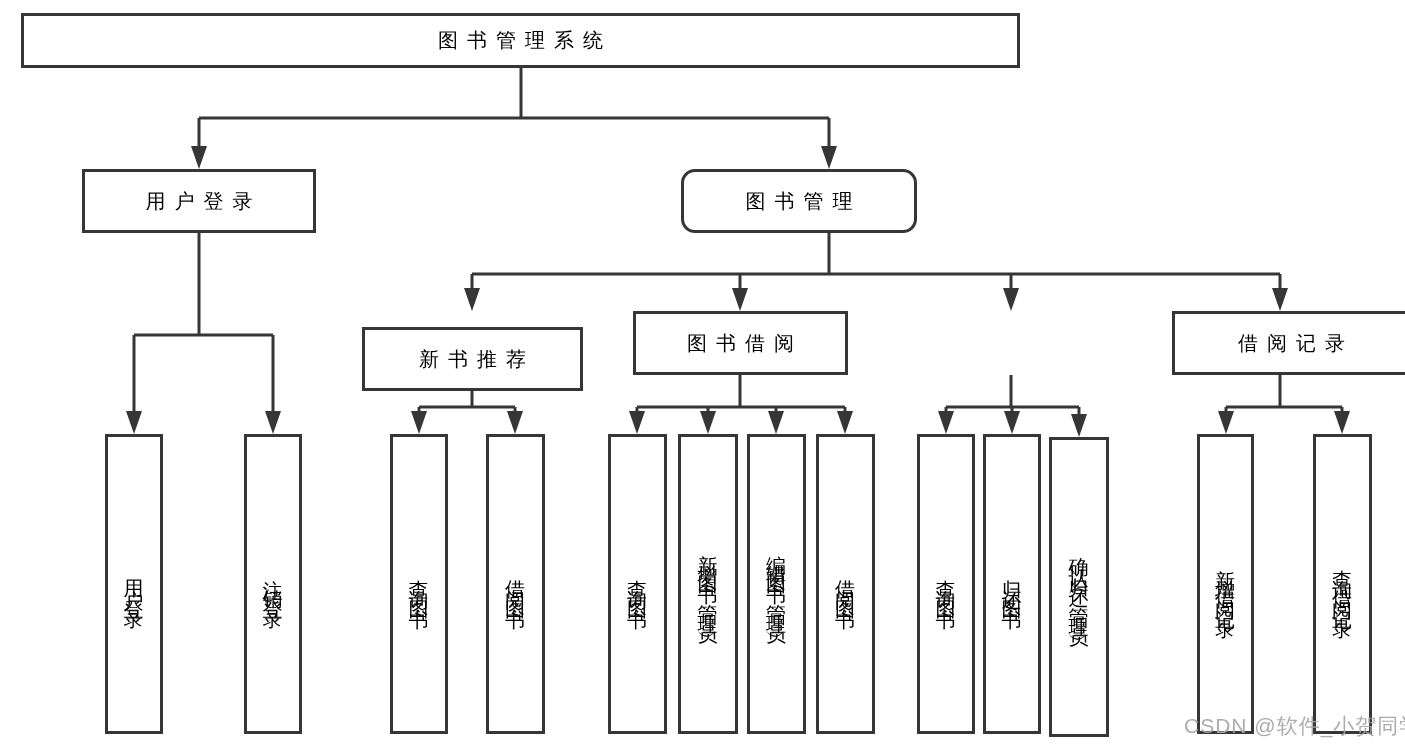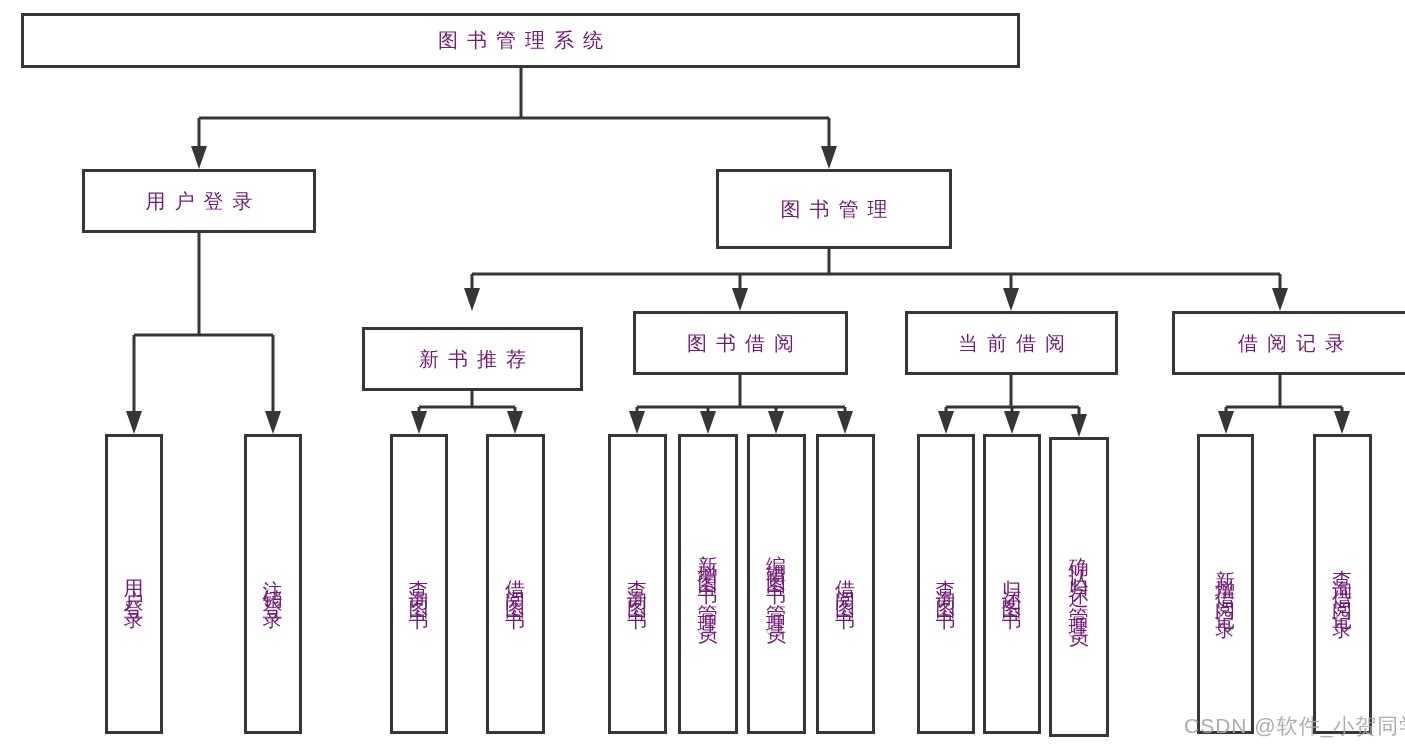--- a/index.html
+++ b/index.html
@@ -17,21 +17,21 @@
     width: 1405px; height: 747px;
   }
   .box {
     position: absolute;
     box-sizing: border-box;
     border: 3px solid #363636;
     background: #ffffff;
     display: flex;
     align-items: center;
     justify-content: center;
-    color: #701a75;
+    color: #000000;
     font-size: 20px;
   }
   .hlabel {
     letter-spacing: 9px;
     text-indent: 9px;
     white-space: nowrap;
   }
   .vlabel {
     writing-mode: vertical-lr;
     text-orientation: mixed;
@@ -93,32 +93,29 @@
     <polygon class="arrow" points="1334,411 1350,411 1342,434"></polygon>
   </svg>
 
   <div class="box" style="left:21px; top:13px; width:999px; height:55px;">
     <span class="hlabel">图书管理系统</span>
   </div>
 
   <div class="box" style="left:82px; top:169px; width:234px; height:64px;">
     <span class="hlabel">用户登录</span>
   </div>
-  <div class="box" style="left:716px; top:169px; width:236px; height:80px;">
+  <div class="box" style="left:681px; top:169px; width:236px; height:64px;border-radius:14px;">
     <span class="hlabel">图书管理</span>
   </div>
 
   <div class="box" style="left:362px; top:311px; width:221px; height:64px;margin-top:16px;">
     <span class="hlabel">新书推荐</span>
   </div>
   <div class="box" style="left:633px; top:311px; width:215px; height:64px;text-align:right;">
     <span class="hlabel">图书借阅</span>
-  </div>
-  <div class="box" style="left:905px; top:311px; width:213px; height:64px;">
-    <span class="hlabel">当前借阅</span>
   </div>
   <div class="box" style="left:1172px; top:311px; width:239px; height:64px;">
     <span class="hlabel">借阅记录</span>
   </div>
 
   <div class="box" style="left:105px; top:434px; width:58px; height:300px;">
     <span class="vlabel">用户登录</span>
   </div>
   <div class="box" style="left:244px; top:434px; width:58px; height:300px;">
     <span class="vlabel">注销登录</span>

